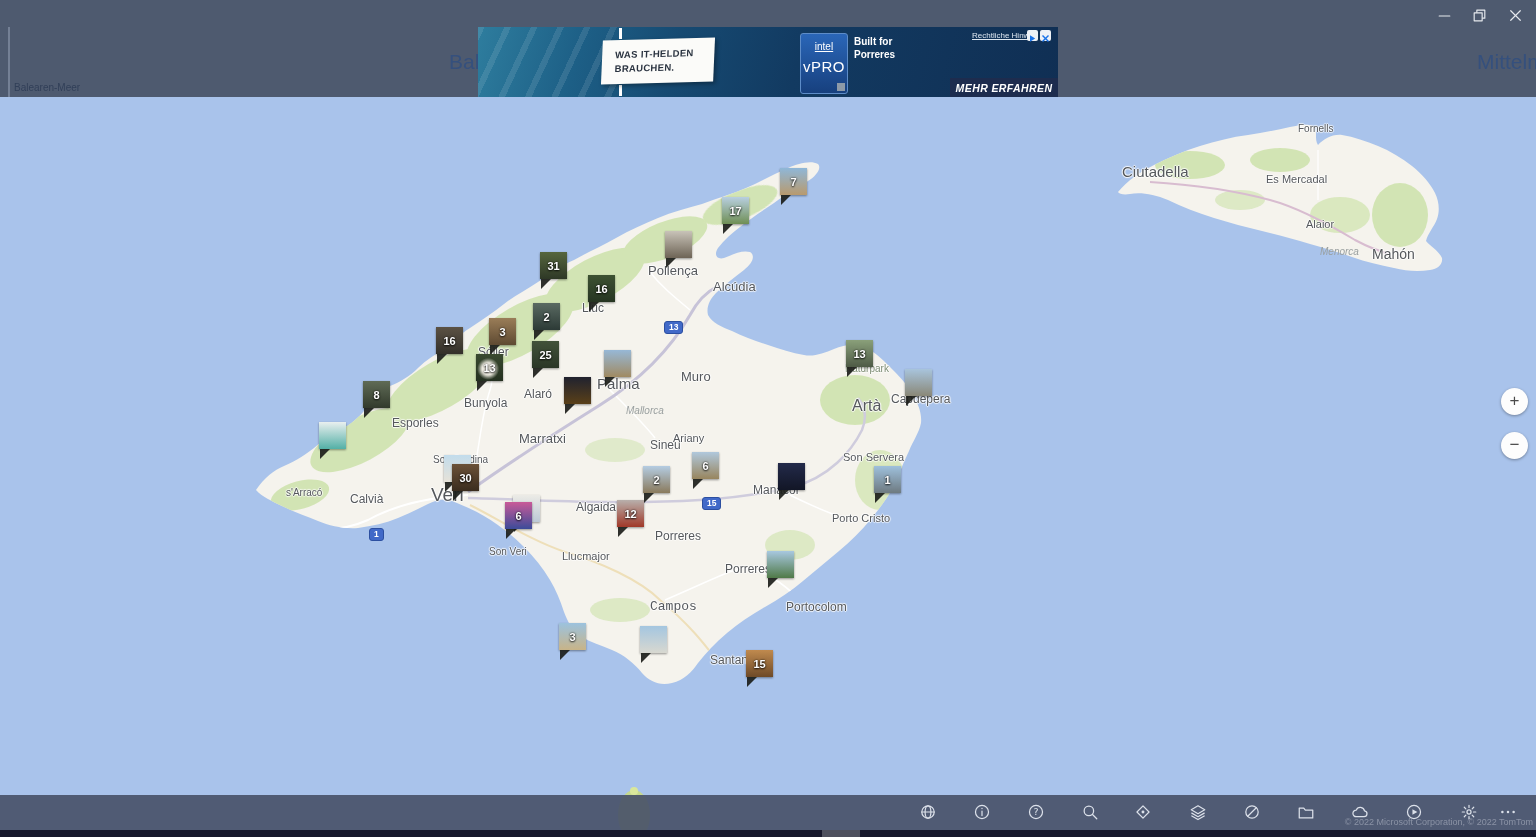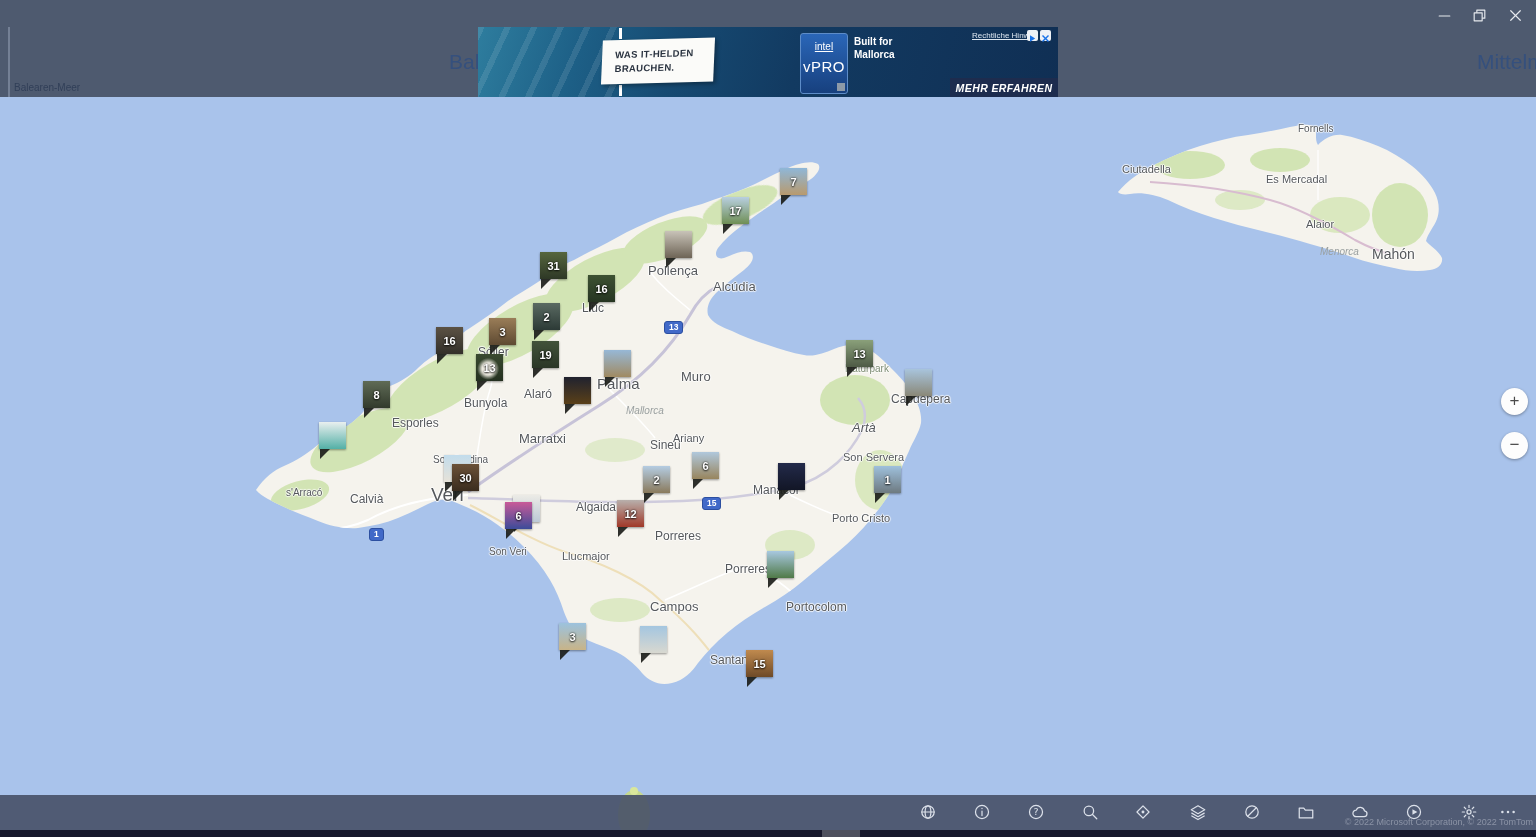--- a/index.html
+++ b/index.html
@@ -162,31 +162,31 @@
       <div class="maplabel" style="left: 673px; top: 432px; font-size: 11px; text-align: center;">Ariany</div>
       <div class="maplabel" style="left: 597px; top: 375px; font-size: 15px;">Palma</div>
       <div class="maplabel region" style="left: 626px; top: 405px; font-size: 10px;">Mallorca</div>
       <div class="maplabel" style="left: 431px; top: 484px; font-size: 19px;">Veri</div>
       <div class="maplabel" style="left: 350px; top: 492px; font-size: 12px;">Calvià</div>
       <div class="maplabel" style="left: 286px; top: 487px; font-size: 10px;">s'Arracó</div>
       <div class="maplabel" style="left: 576px; top: 500px; font-size: 12px;">Algaida</div>
       <div class="maplabel" style="left: 753px; top: 483px; font-size: 12px;">Manacor</div>
       <div class="maplabel" style="left: 843px; top: 451px; font-size: 11px;">Son Servera</div>
       <div class="maplabel" style="left: 832px; top: 512px; font-size: 11px;">Porto Cristo</div>
-      <div class="maplabel" style="left: 852px; top: 420px; font-size: 13px; font-style: italic;">Artà</div>
+      <div class="maplabel" style="left: 852px; top: 397px; font-size: 16px;">Artà</div>
       <div class="maplabel" style="left: 891px; top: 392px; font-size: 12px;">Capdepera</div>
       <div class="maplabel park" style="left: 845px; top: 363px; font-size: 10px;">Naturpark</div>
       <div class="maplabel" style="left: 489px; top: 546px; font-size: 10px;">Son Veri</div>
       <div class="maplabel" style="left: 562px; top: 550px; font-size: 11px;">Llucmajor</div>
       <div class="maplabel" style="left: 655px; top: 529px; font-size: 12px;">Porreres</div>
-      <div class="maplabel" style="left: 650px; top: 599px; font-size: 13px;">Campos</div>
+      <div class="maplabel" style="left: 650px; top: 599px; font-size: 13px; font-family: Liberation Mono, monospace;">Campos</div>
       <div class="maplabel" style="left: 725px; top: 562px; font-size: 12px;">Porreres</div>
       <div class="maplabel" style="left: 786px; top: 600px; font-size: 12px;">Portocolom</div>
       <div class="maplabel" style="left: 710px; top: 653px; font-size: 12px;">Santanyí</div>
-      <div class="maplabel" style="left: 1122px; top: 163px; font-size: 11px;">Ciutadella</div>
+      <div class="maplabel" style="left: 1122px; top: 163px; font-size: 15px;">Ciutadella</div>
       <div class="maplabel" style="left: 1298px; top: 123px; font-size: 10px;">Fornells</div>
       <div class="maplabel" style="left: 1266px; top: 173px; font-size: 11px;">Es Mercadal</div>
       <div class="maplabel" style="left: 1306px; top: 218px; font-size: 11px;">Alaior</div>
       <div class="maplabel region" style="left: 1320px; top: 246px; font-size: 10px;">Menorca</div>
       <div class="maplabel" style="left: 1372px; top: 246px; font-size: 14px;">Mahón</div>
     </div>
   <div>
       <div class="shield" style="left: 664px; top: 321px;">13</div>
       <div class="shield" style="left: 702px; top: 497px;">15</div>
       <div class="shield" style="left: 369px; top: 528px;">1</div>
@@ -218,21 +218,21 @@
       <div class="marker" style="left: 489px; top: 318px;">
         <div class="ph" style="background: linear-gradient(rgb(154, 125, 88), rgb(94, 74, 50));"></div>
         <span class="num">3</span>
       </div>
       <div class="marker" style="left: 436px; top: 327px;">
         <div class="ph" style="background: linear-gradient(rgb(92, 82, 68), rgb(51, 48, 42));"></div>
         <span class="num">16</span>
       </div>
       <div class="marker" style="left: 532px; top: 341px;">
         <div class="ph" style="background: linear-gradient(rgb(66, 82, 58), rgb(42, 54, 38));"></div>
-        <span class="num">19</span>
+        <span class="num">25</span>
       </div>
       <div class="marker" style="left: 476px; top: 354px;">
         <div class="ph" style="background: radial-gradient(circle at 45% 55%, rgb(236, 233, 223) 0px, rgb(236, 233, 223) 6px, rgba(236, 233, 223, 0.35) 9px, transparent 11px), linear-gradient(rgb(58, 74, 48), rgb(36, 48, 32));"></div>
         <span class="num">13</span>
       </div>
       <div class="marker" style="left: 604px; top: 350px;">
         <div class="ph" style="background: linear-gradient(rgb(151, 184, 214), rgb(160, 138, 98));"></div>
       </div>
       <div class="marker" style="left: 564px; top: 377px;">
         <div class="ph" style="background: linear-gradient(rgb(32, 34, 47), rgb(90, 64, 24));"></div>
@@ -331,21 +331,21 @@
   <div class="ad-dash" style="top:1px;height:11px;"></div>
   <div class="ad-dash" style="top:58px;height:11px;"></div>
   <div id="ad-box">
     <span>WAS IT-HELDEN BRAUCHEN.</span>
   </div>
   <div id="vpro">
     <span class="i">intel</span>
     <span class="v">vPRO</span>
     <span class="sq"></span>
   </div>
-  <div id="ad-tagline">Built for Mallorca</div>
+  <div id="ad-tagline">Built for Porreres</div>
   <div id="ad-legal">Rechtliche Hinw</div>
   <div class="ad-chip" style="left:549px;">
     <svg viewBox="0 0 11 11" width="11" height="11">
         <path d="M3 2.2 8.2 5.5 3 8.8z" fill="#1a73e8"></path>
       </svg>
   </div>
   <div class="ad-chip" style="left:562px;">
     <svg viewBox="0 0 11 11" width="11" height="11" stroke="#1a73e8" stroke-width="1.4">
         <line x1="2.5" y1="2.5" x2="8.5" y2="8.5"></line>
         <line x1="8.5" y1="2.5" x2="2.5" y2="8.5"></line>

